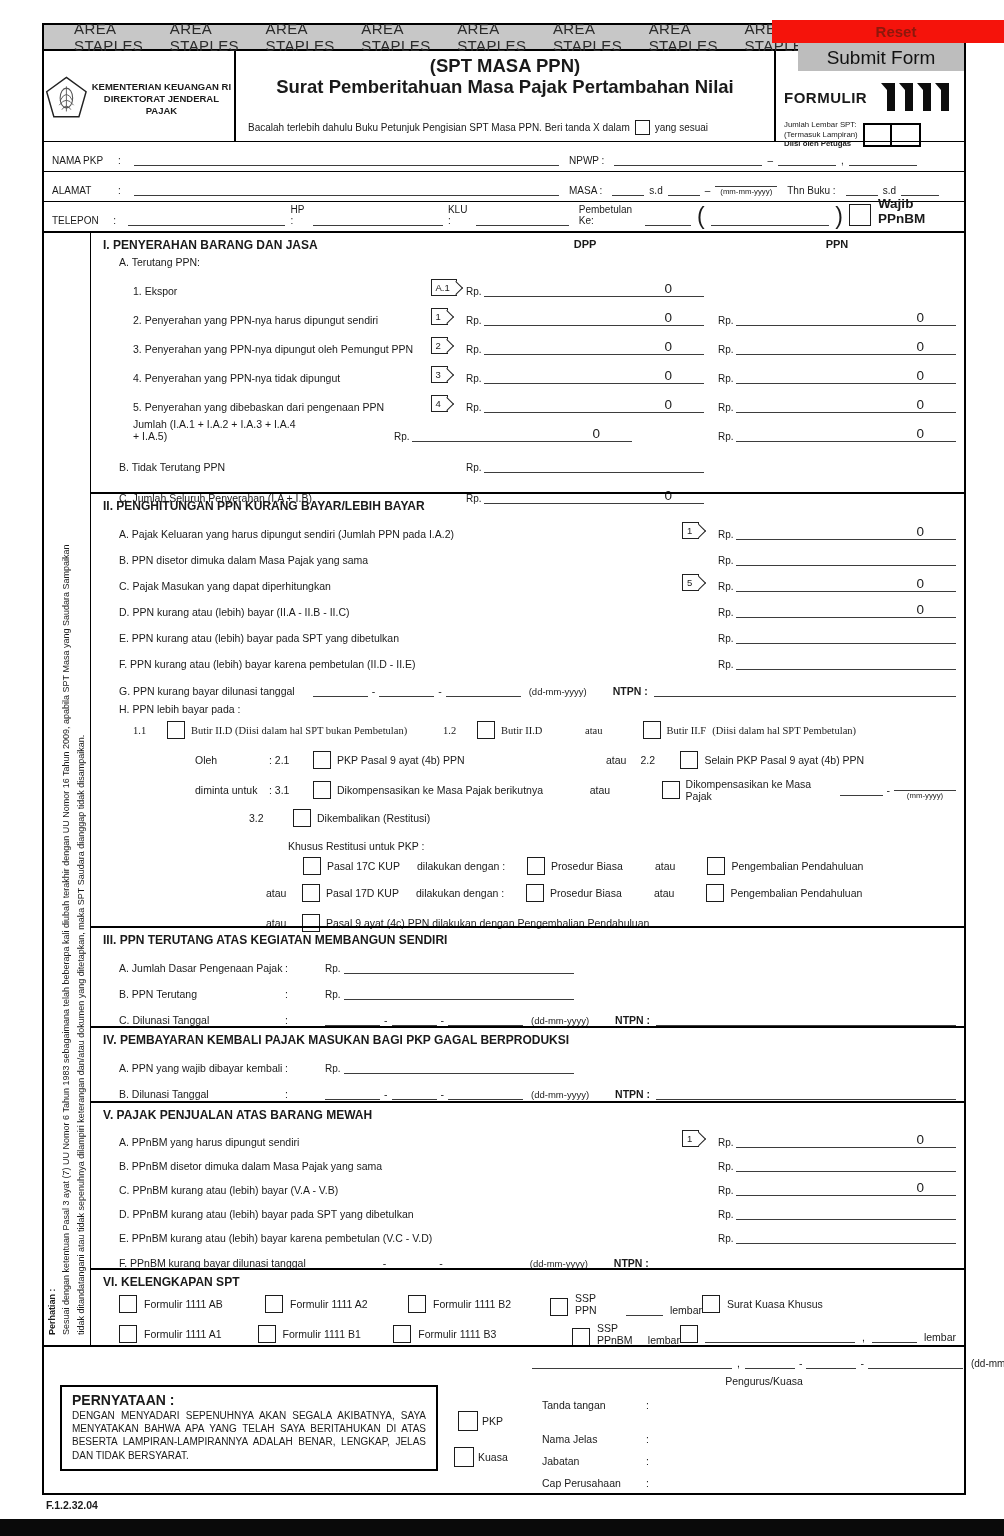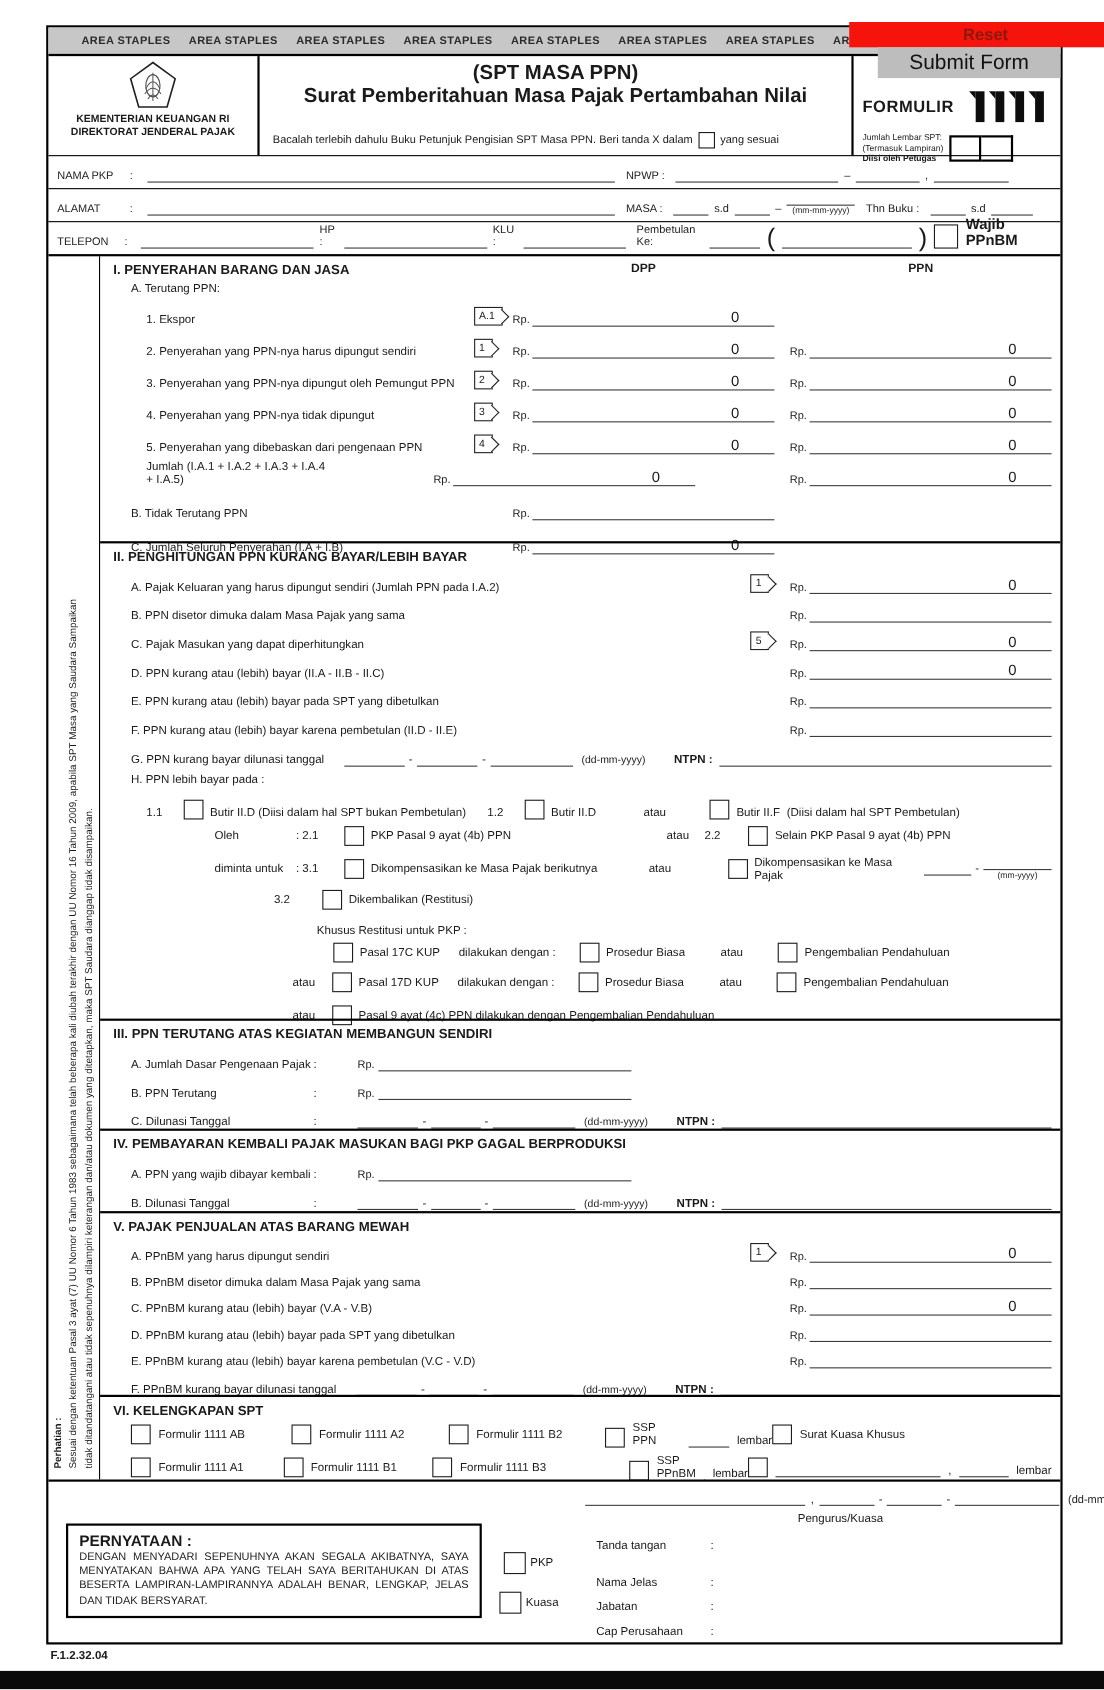--- a/index.html
+++ b/index.html
@@ -3,25 +3,25 @@
 <meta charset="utf-8">
 <style>
   * { margin:0; padding:0; box-sizing:border-box; }
   html,body { width:1004px; height:1536px; background:#fff; font-family:"Liberation Sans", sans-serif; color:#1a1a1a; }
   .page { position:relative; width:1004px; height:1536px; background:#fff; overflow:hidden; }
 
   .formbox { position:absolute; left:42px; top:23px; width:924px; height:1472px; border:2.2px solid #000; background:#fff; }
 
   
   .staples { height:26px; background:#c7c7c7; display:flex; align-items:center; justify-content:space-between; padding:0 28px 0 30px; border-bottom:2px solid #000; }
-  .staples span { font-size:10px; font-weight:bold; color:#2b2b2b; letter-spacing:.4px; }
+  .staples span { font-size:15px; font-weight:normal; color:#2b2b2b; letter-spacing:.4px; }
 
   
   .hdr { display:flex; height:90px; }
-  .hdr-left { width:192px; border-right:2px solid #000; display:flex; flex-direction:column; align-items:center; justify-content:flex-start; padding-top:4px; }
+  .hdr-left { width:192px; border-right:2px solid #000; display:flex; align-items:center; justify-content:flex-start; padding-top:4px; }
   .ministry { font-size:9.5px; font-weight:bold; text-align:center; line-height:1.25; margin-top:2px; }
   .hdr-mid { flex:1; display:flex; flex-direction:column; justify-content:space-between; padding:4px 10px 6px 10px; }
   .ftitle { text-align:center; font-weight:bold; font-size:18.5px; line-height:1.15; }
   .instr { font-size:10px; display:flex; align-items:center; gap:5px; padding-left:2px; }
   .instr .cb { width:15px; height:15px; }
   .hdr-right { width:190px; border-left:2px solid #000; position:relative; padding:4px 8px; }
   .formulir-line { display:flex; align-items:center; margin-top:28px; }
   .formulir-word { font-weight:bold; font-size:15px; letter-spacing:.5px; }
   .ones { display:flex; margin-left:10px; }
   .one { width:8px; height:28px; background:#0d0d0d; position:relative; margin-left:10px; }
@@ -443,21 +443,21 @@
             <span class="blank w75"></span>
             <span class="fmt" style="font-size:9.5px;padding-left:8px;">(dd-mm-yyyy)</span>
             <span class="ntpnlbl">NTPN :</span>
             <span class="flexline"></span>
           </div>
 
           <div class="frow2" style="height:18px;">
               <span style="padding-left:16px;">H. PPN lebih bayar pada :</span>
             </div>
 
-          <div class="frow2 mlA" style="height:30px; ">
+          <div class="frow2 mlA" style="height:30px; align-items:center;font-family:Liberation Serif, serif;">
             <span class="numcol">1.1</span>
             <span class="cb"></span>
             <span class="cbl" style="width:252px;">Butir II.D (Diisi dalam hal SPT bukan Pembetulan)</span>
             <span class="numcol">1.2</span>
             <span class="cb"></span>
             <span class="cbl" style="width:70px;">Butir II.D</span>
             <span class="atau">atau</span>
             <span class="gap26"></span>
             <span class="cb"></span>
             <span class="cbl">Butir II.F</span>

